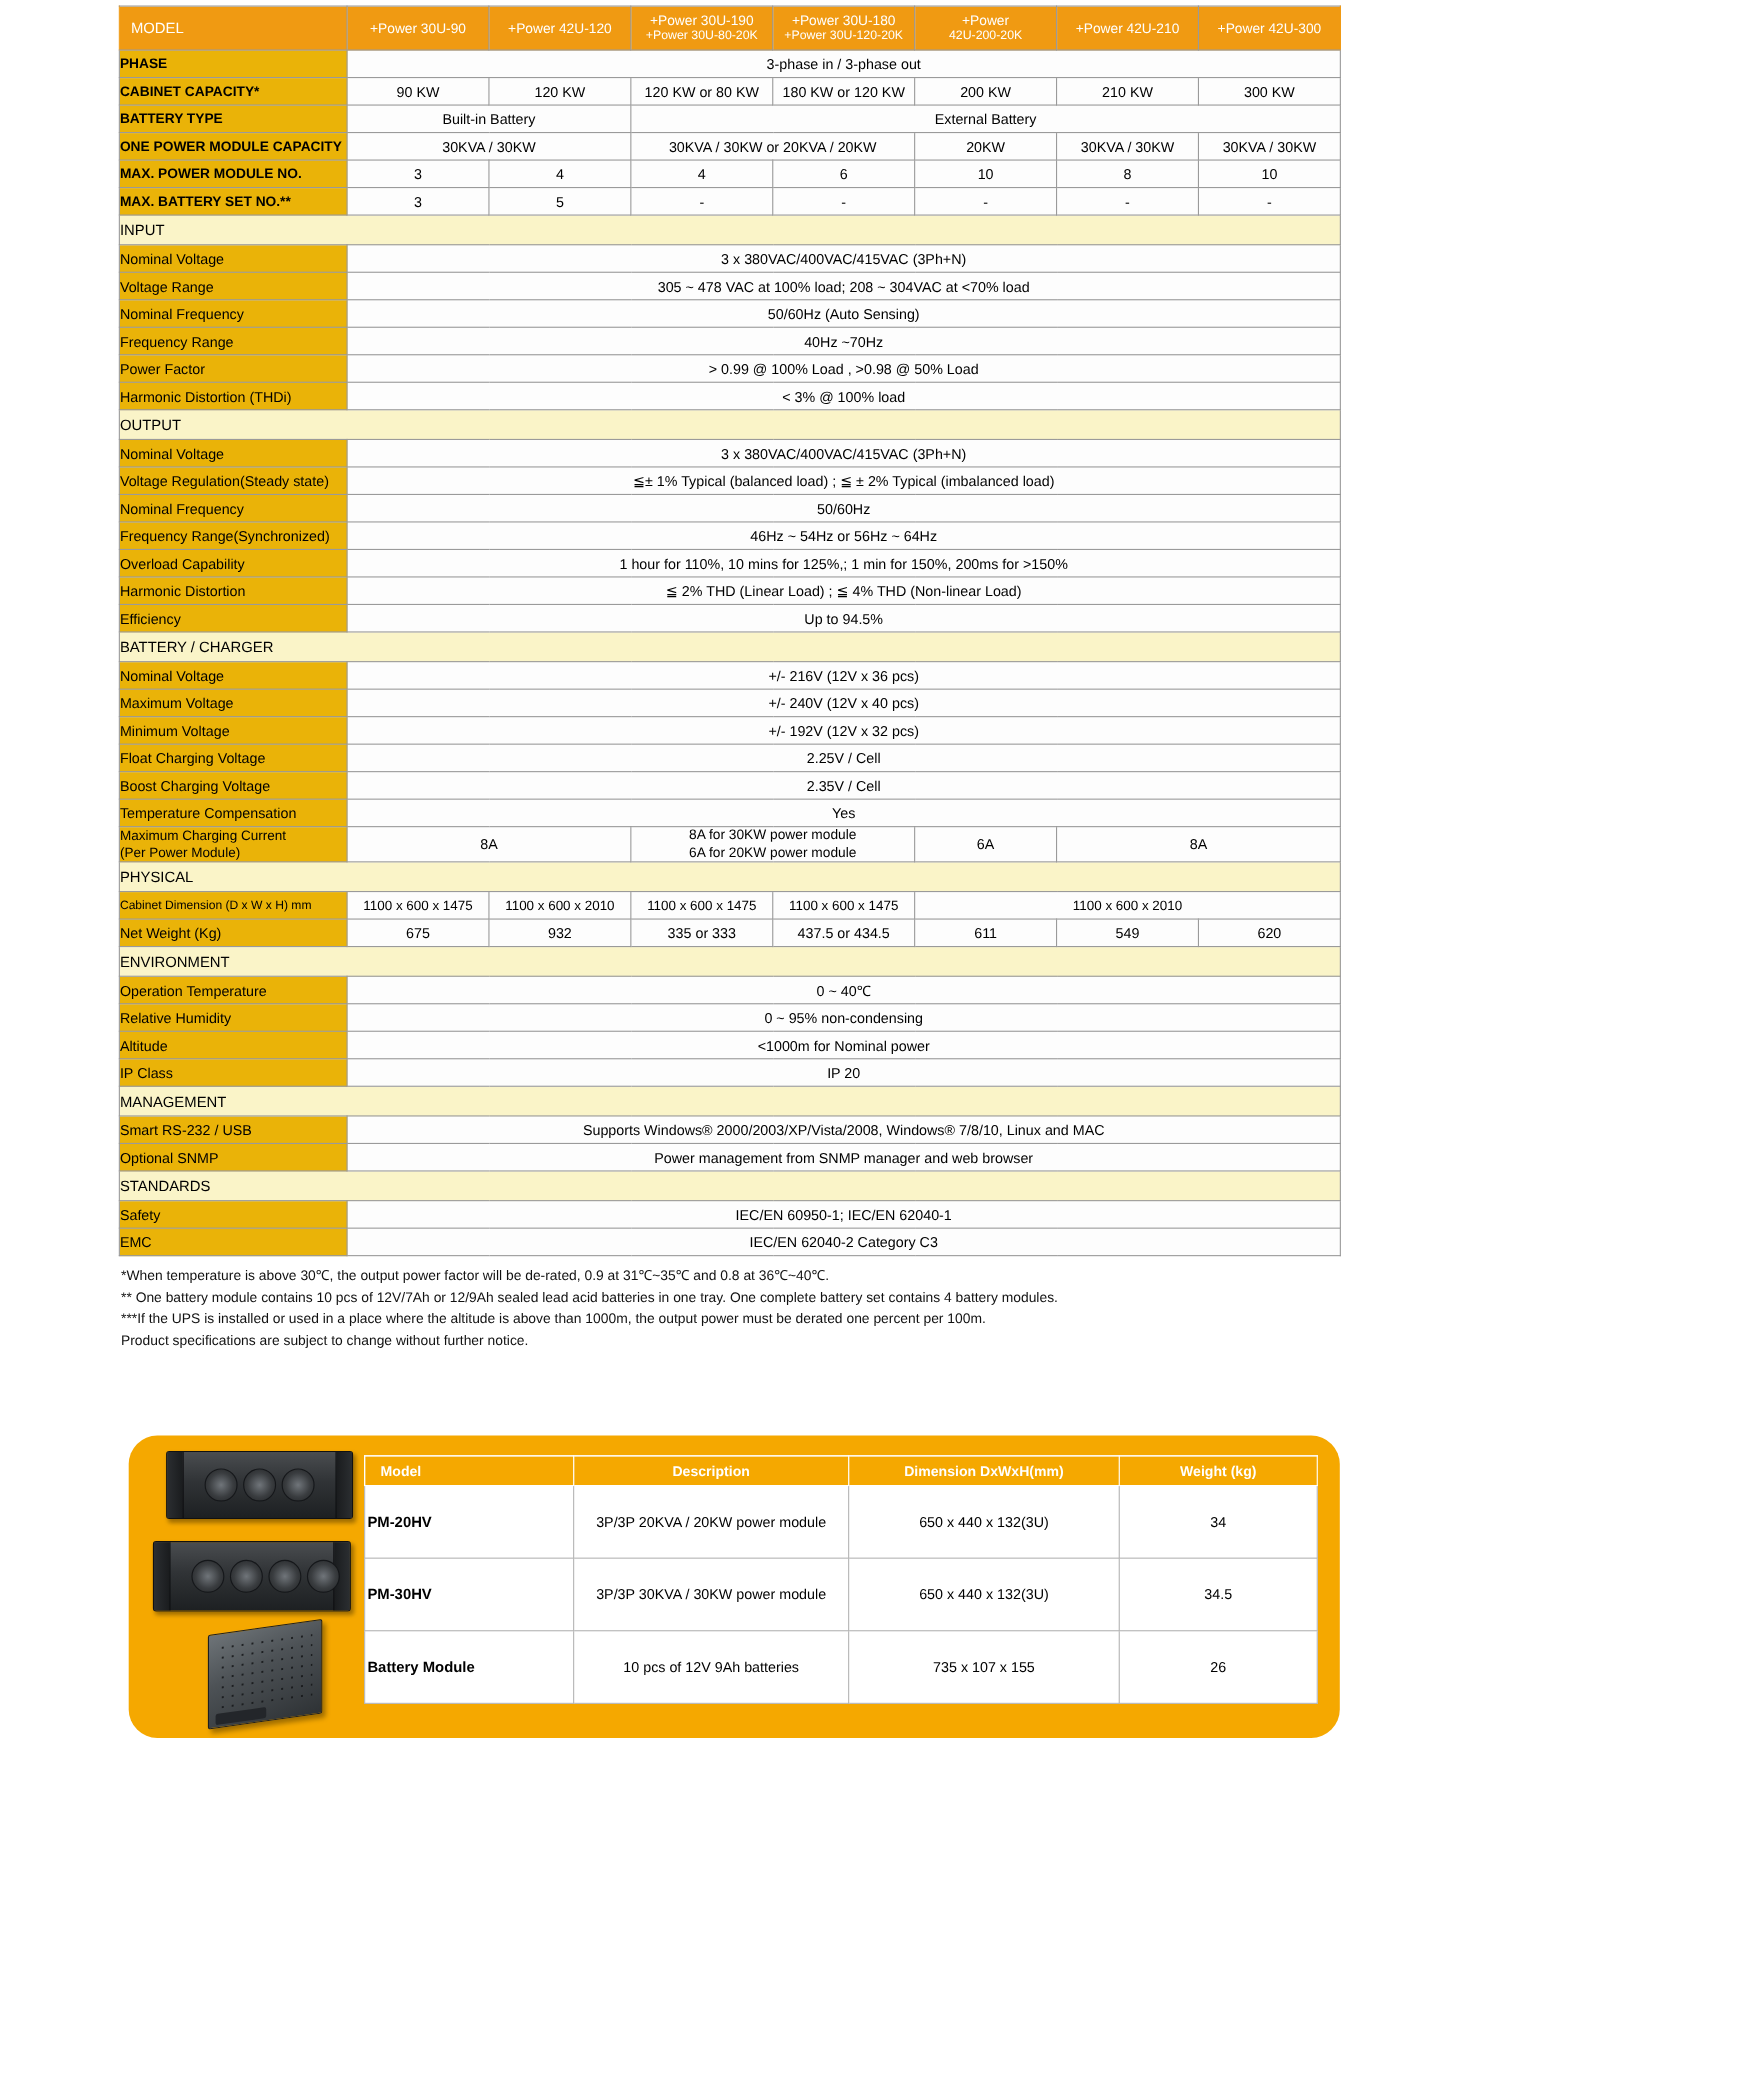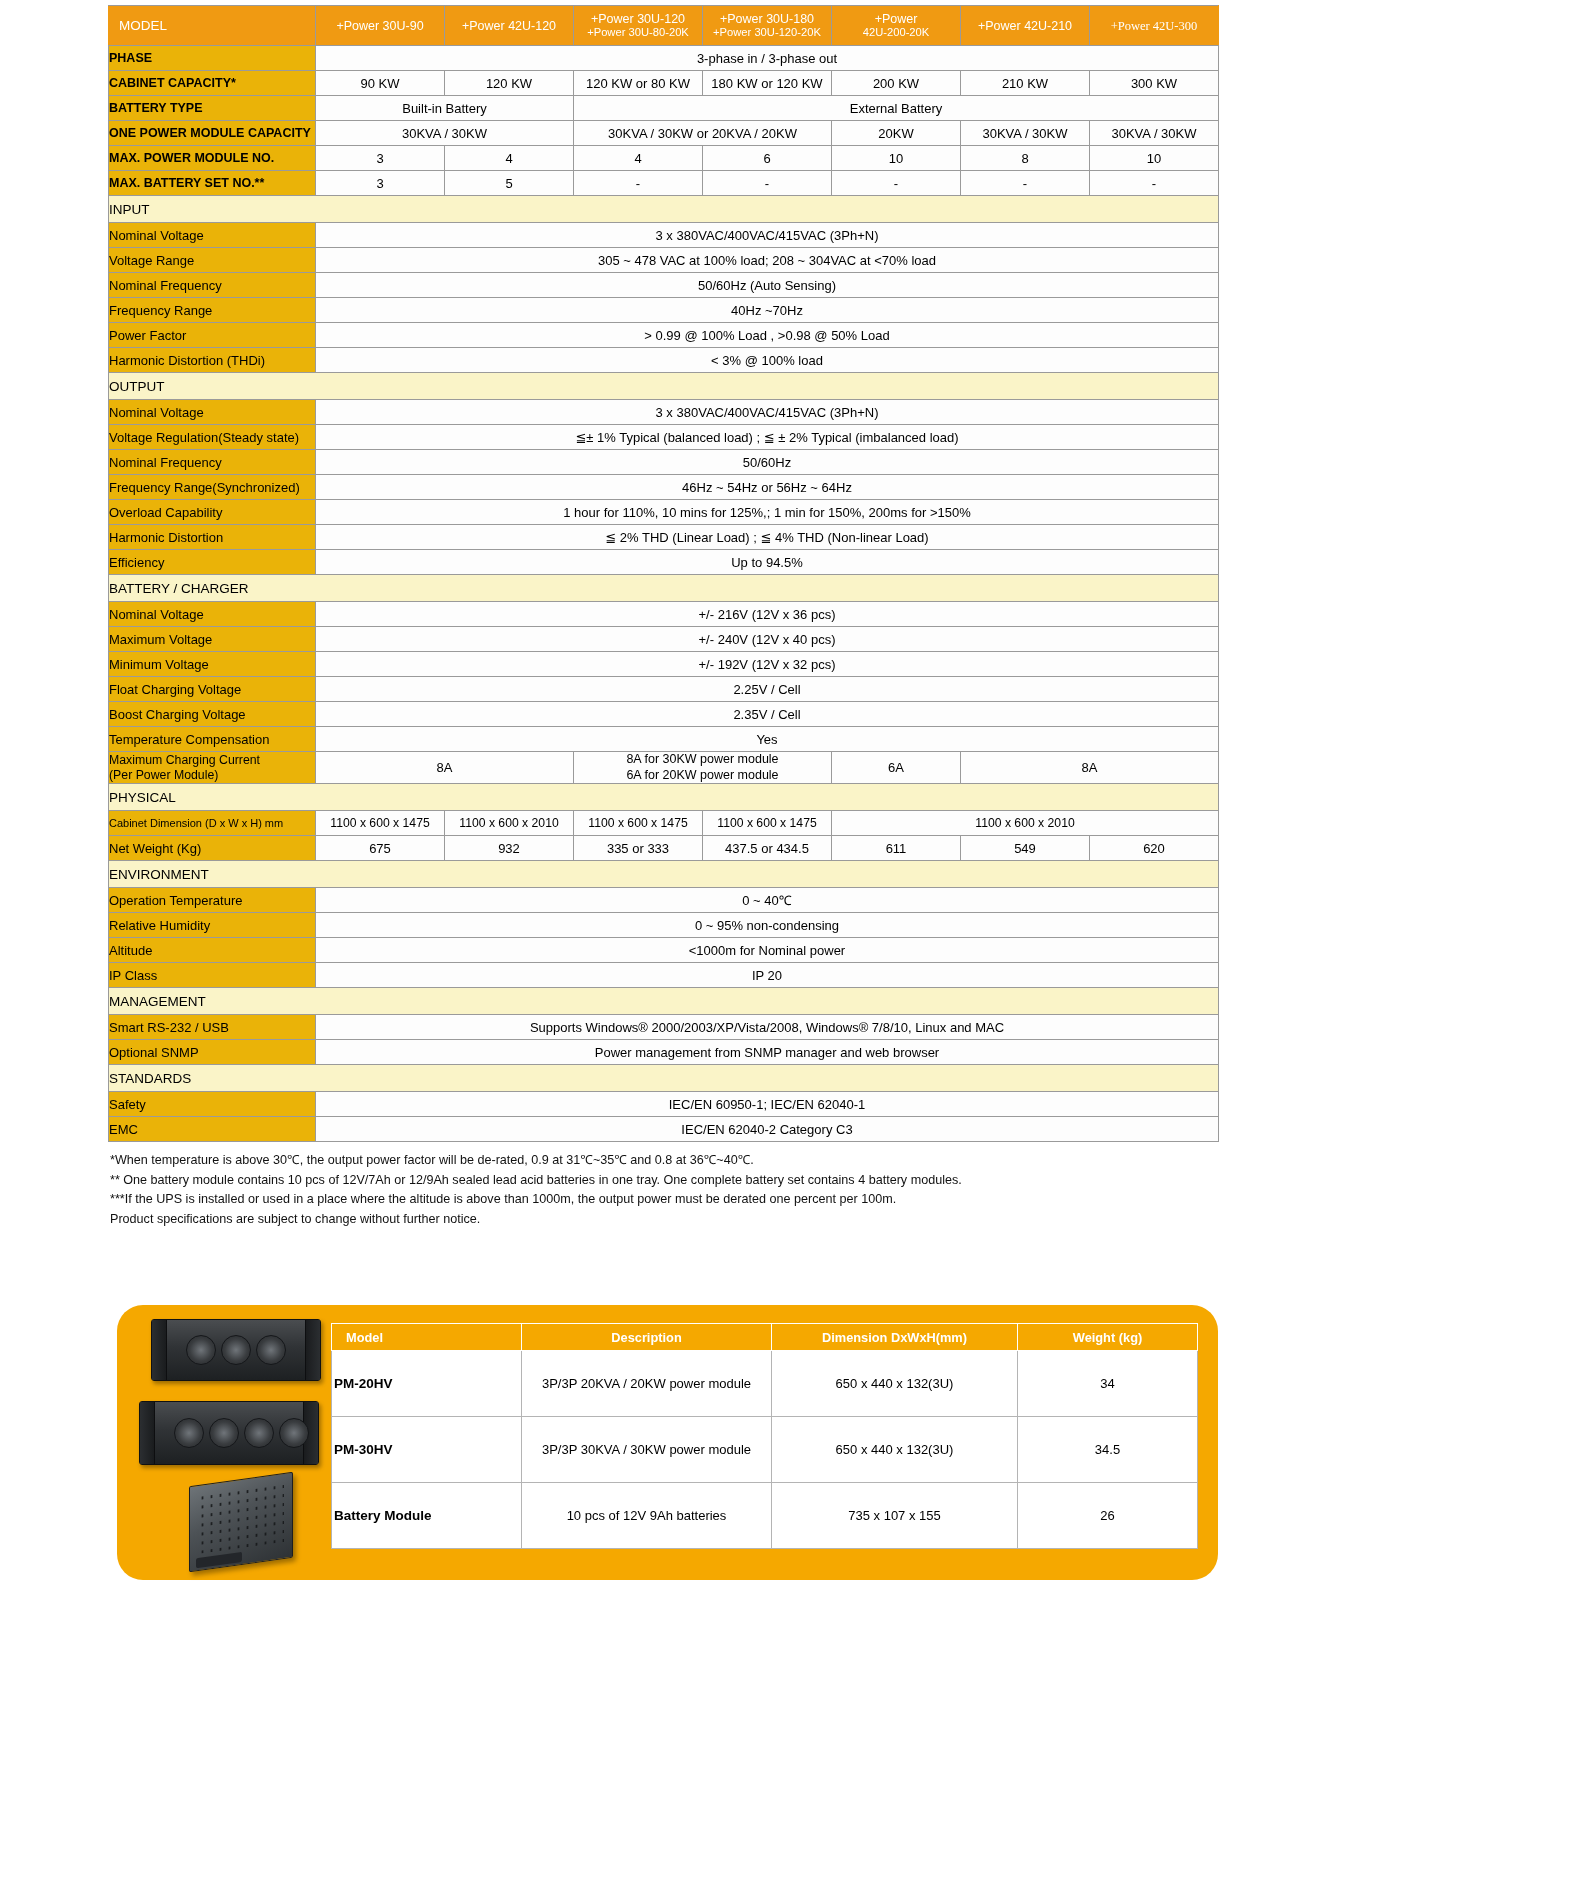--- a/index.html
+++ b/index.html
@@ -46,21 +46,21 @@
     border-color: #ffffff;
     border-top: 1px solid #F09A12;
     border-bottom: 1px solid #F09A12;
   }
   .hdr td.first {
     text-align: left;
     padding-left: 10px;
     font-size: 13.5px;
     border-left: 1px solid #F09A12;
   }
-  .hdr td.last { border-right: 1px solid #F09A12; font-family: Liberation Serif, serif; }
+  .hdr td.last { border-right: 1px solid #F09A12; }
   .hdr .sub { font-size: 11.2px; display: block; }
 
   
   td.lbl {
     background: #eab308;
     text-align: left;
     padding: 4px 0 4px 10px;
     font-size: 13px;
     height: 25px;
   }
@@ -211,21 +211,21 @@
       <col style="width:129px">
       <col style="width:129px">
       <col style="width:129px">
       <col style="width:129px">
     </colgroup>
     <tbody id="spec-body">
         <tr class="hdr">
           <td class="first">MODEL</td>
           <td><span>+Power 30U-90</span></td>
           <td><span>+Power 42U-120</span></td>
-          <td><span>+Power 30U-120</span><span class="sub">+Power 30U-80-20K</span></td>
+          <td><span>+Power 30U-190</span><span class="sub">+Power 30U-80-20K</span></td>
           <td><span>+Power 30U-180</span><span class="sub">+Power 30U-120-20K</span></td>
           <td><span>+Power</span><span class="sub">42U-200-20K</span></td>
           <td><span>+Power 42U-210</span></td>
           <td class="last"><span>+Power 42U-300</span></td>
         </tr>
         <tr>
           <td class="lbl bold">PHASE</td>
           <td class="val" colspan="7">3-phase in / 3-phase out</td>
         </tr>
         <tr>

